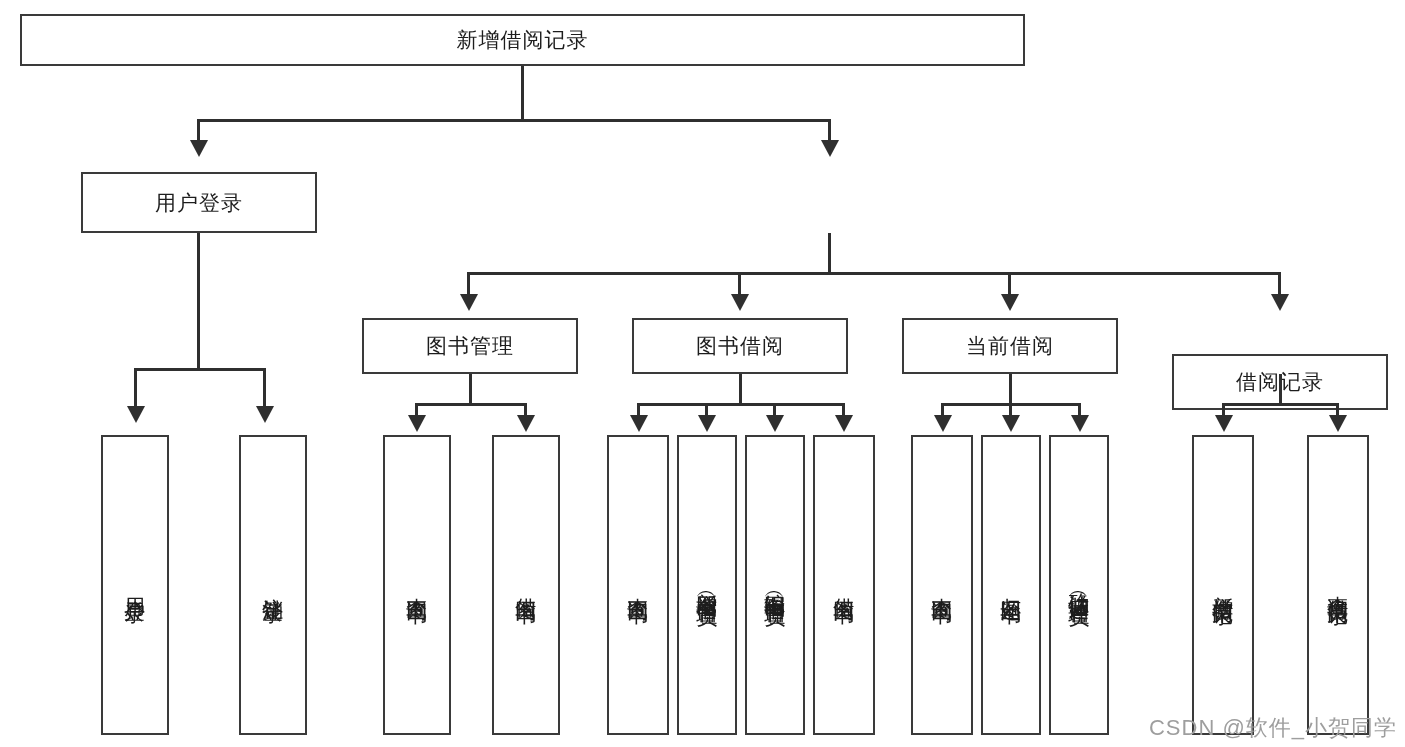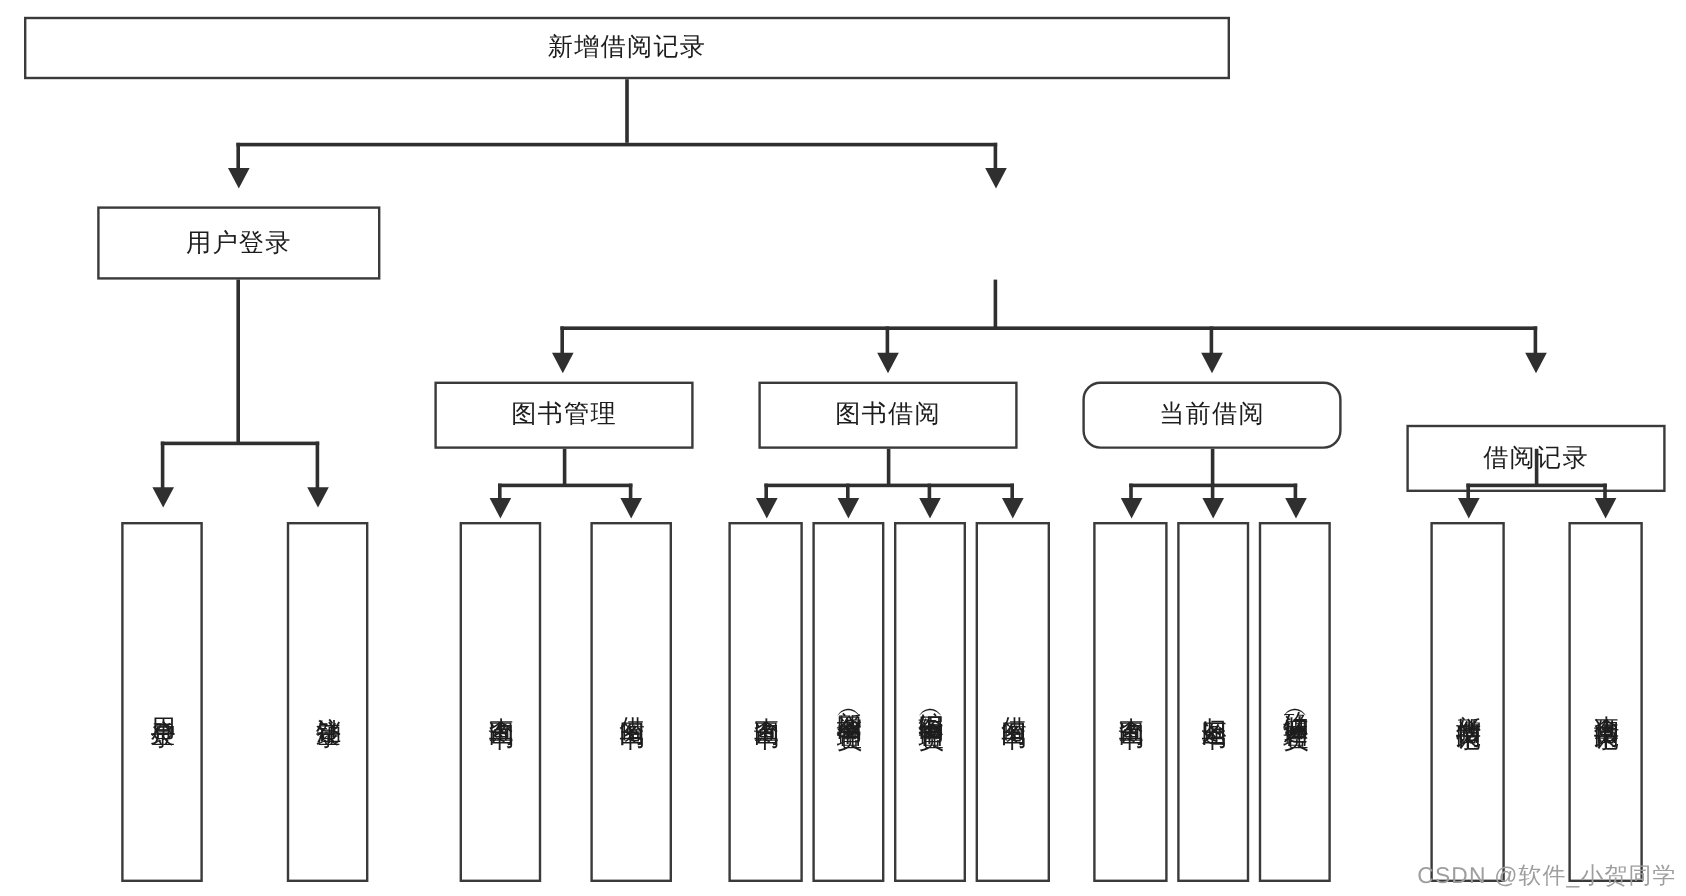--- a/index.html
+++ b/index.html
@@ -53,21 +53,21 @@
     width:0;height:0;
     border-left:9px solid transparent;
     border-right:9px solid transparent;
     border-top:17px solid #2f2f2f;
   }
   
   #watermark{
     position:absolute;
     right:8px;
     bottom:4px;
-    font-size:19px;
+    font-size:22px;
     color:#9e9e9e;
     letter-spacing:1px;
     white-space:nowrap;
     pointer-events:none;
   }
 </style>
 </head>
 <body>
 
 <div id="canvas">
@@ -106,21 +106,21 @@
   <div class="arrow" style="left:1001px;top:294px;"></div>
   <div class="conn vline" style="left:1278px;top:272px;width:3px;height:25px;"></div>
   <div class="arrow" style="left:1271px;top:294px;"></div>
 
   <div class="node horiz" style="left:362px;top:318px;width:216px;height:56px;">
     <span>图书管理</span>
   </div>
   <div class="node horiz" style="left:632px;top:318px;width:216px;height:56px;text-align:right;">
     <span>图书借阅</span>
   </div>
-  <div class="node horiz" style="left:902px;top:318px;width:216px;height:56px;border-radius:15px;">
+  <div class="node horiz" style="left:902px;top:318px;width:216px;height:56px;">
     <span>当前借阅</span>
   </div>
   <div class="node horiz" style="left:1172px;top:318px;width:216px;height:56px;margin-top:36px;">
     <span>借阅记录</span>
   </div>
 
   <div class="conn vline" style="left:469px;top:374px;width:3px;height:31px;"></div>
   <div class="conn hline" style="left:415px;top:403px;width:112px;height:3px;"></div>
   <div class="conn vline" style="left:415px;top:403px;width:3px;height:16px;"></div>
   <div class="arrow" style="left:408px;top:415px;"></div>

